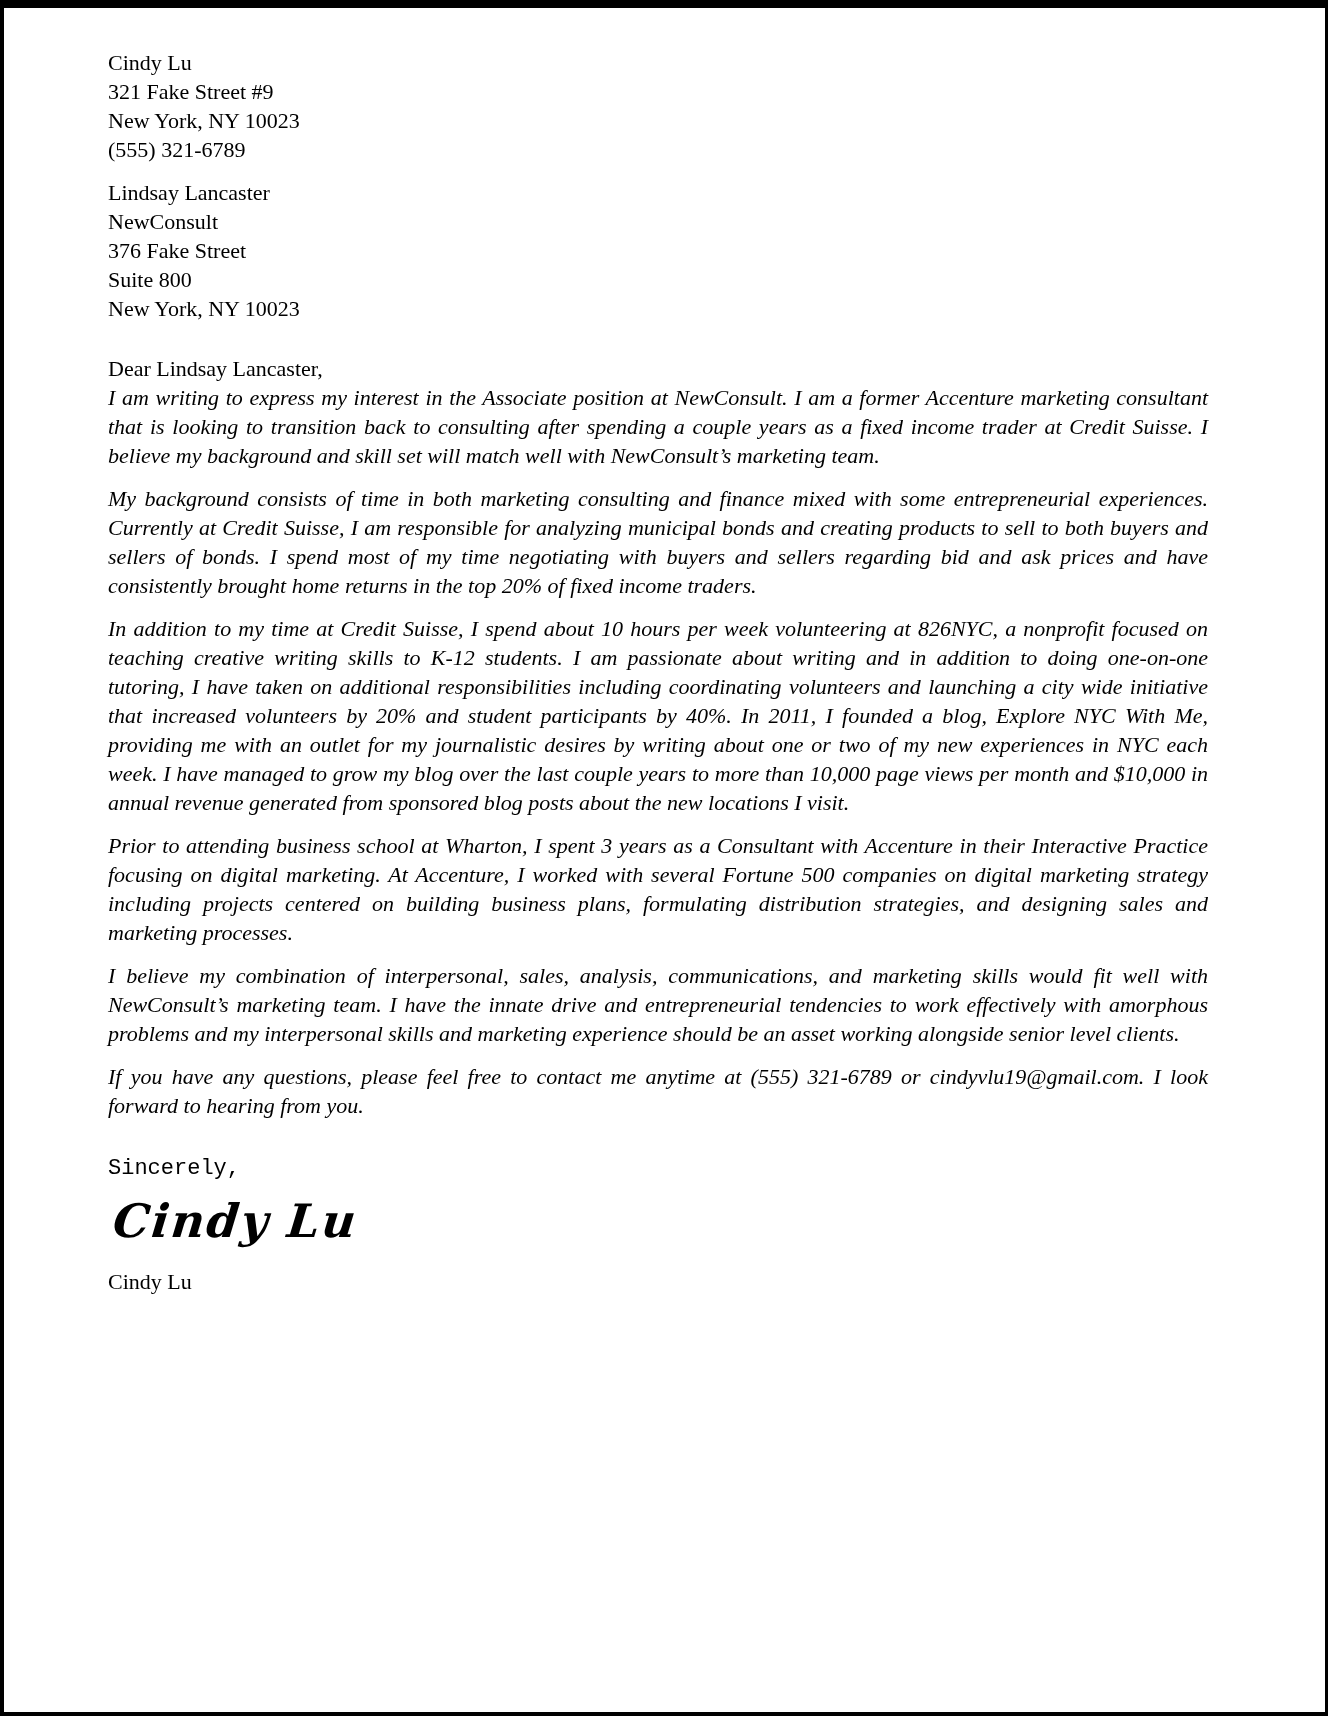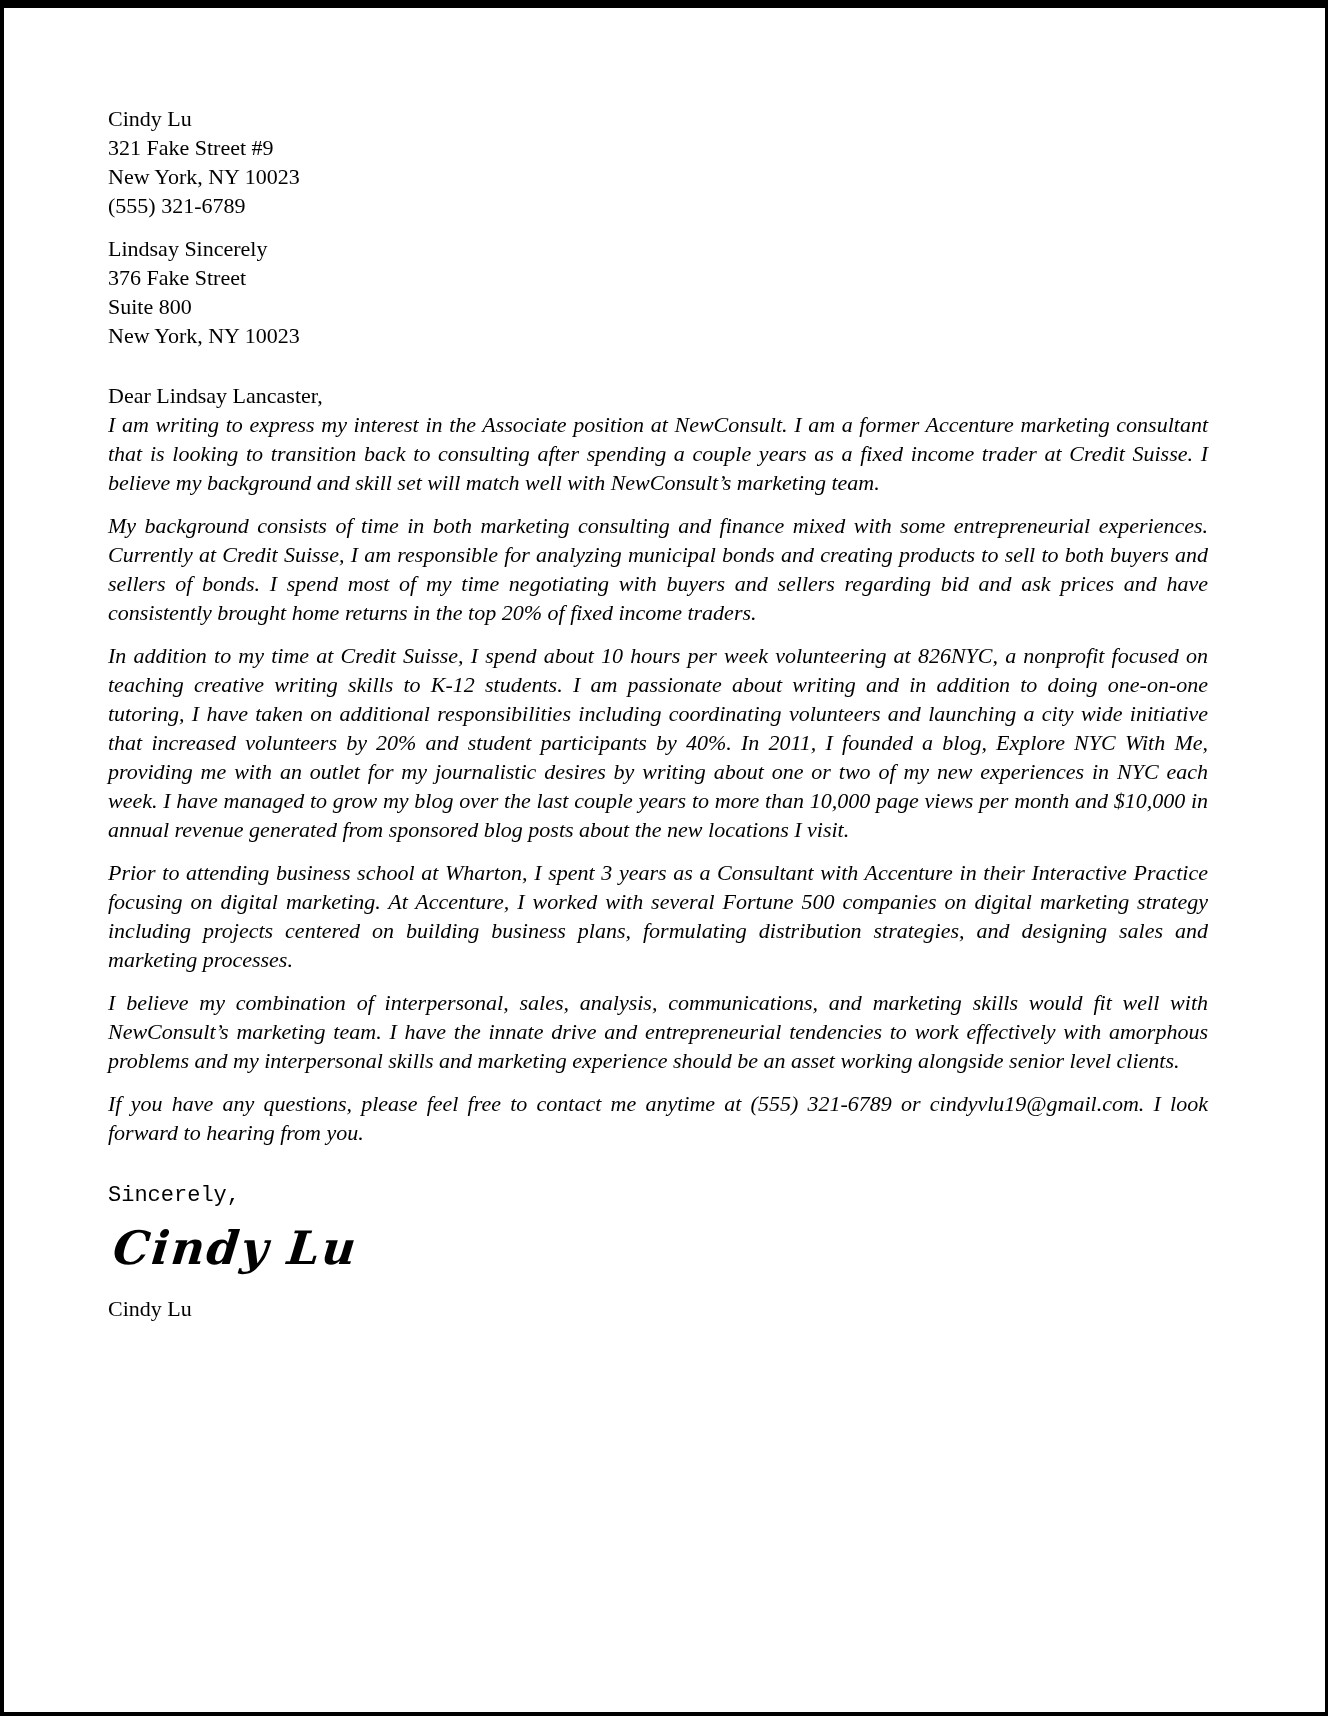--- a/index.html
+++ b/index.html
@@ -10,21 +10,21 @@
     font-family: "Liberation Serif", serif;
     color: #000000;
   }
   .page {
     width: 1328px;
     height: 1716px;
     background: #ffffff;
     border-style: solid;
     border-color: #000000;
     border-width: 8px 3px 4px 4px;
-    padding: 96px 117px 0 104px;
+    padding: 40px 117px 0 104px;
     overflow: hidden;
   }
   .letter-body {
     font-size: 22px;
     line-height: 29px;
   }
   .address-block { margin-bottom: 14px; }
   .address-line { white-space: pre; }
   .salutation { margin-top: 31px; }
   .para {
@@ -54,21 +54,22 @@
   <div class="letter-body">
 
     <div class="address-block">
       <div class="address-line">Cindy Lu</div>
       <div class="address-line">321 Fake Street #9</div>
       <div class="address-line">New York, NY 10023</div>
       <div class="address-line">(555) 321-6789</div>
     </div>
 
     <div class="address-block">
-      <div class="address-line">Lindsay Sincerely</div>
+      <div class="address-line">Lindsay Lancaster</div>
+      <div class="address-line">NewConsult</div>
       <div class="address-line">376 Fake Street</div>
       <div class="address-line">Suite 800</div>
       <div class="address-line">New York, NY 10023</div>
     </div>
 
     <div class="salutation">Dear Lindsay Lancaster,</div>
 
     <p class="para">I am writing to express my interest in the Associate position at NewConsult. I am a former Accenture marketing consultant that is looking to transition back to consulting after spending a couple years as a fixed income trader at Credit Suisse. I believe my background and skill set will match well with NewConsult’s marketing team.</p>
     <p class="para">My background consists of time in both marketing consulting and finance mixed with some entrepreneurial experiences. Currently at Credit Suisse, I am responsible for analyzing municipal bonds and creating products to sell to both buyers and sellers of bonds. I spend most of my time negotiating with buyers and sellers regarding bid and ask prices and have consistently brought home returns in the top 20% of fixed income traders.</p>
     <p class="para">In addition to my time at Credit Suisse, I spend about 10 hours per week volunteering at 826NYC, a nonprofit focused on teaching creative writing skills to K-12 students. I am passionate about writing and in addition to doing one-on-one tutoring, I have taken on additional responsibilities including coordinating volunteers and launching a city wide initiative that increased volunteers by 20% and student participants by 40%. In 2011, I founded a blog, Explore NYC With Me, providing me with an outlet for my journalistic desires by writing about one or two of my new experiences in NYC each week. I have managed to grow my blog over the last couple years to more than 10,000 page views per month and $10,000 in annual revenue generated from sponsored blog posts about the new locations I visit.</p>

